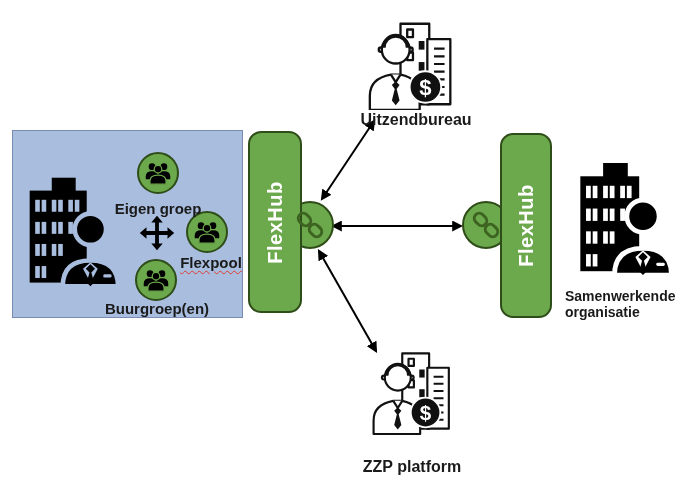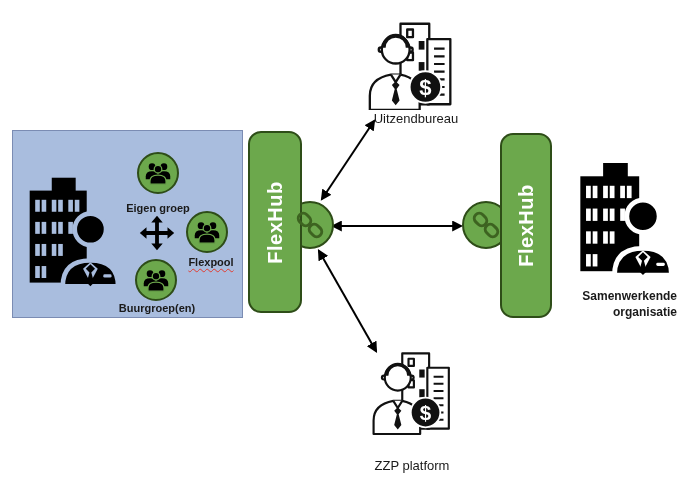--- a/index.html
+++ b/index.html
@@ -19,21 +19,21 @@
   .group-circle{
     width:42px;height:42px;border-radius:50%;
     background:var(--green-fill,#6ca84c);
     border:2px solid var(--green-border,#2e4d18);
     box-sizing:border-box;display:flex;align-items:center;justify-content:center;
     z-index:3;
   }
   .group-circle svg{width:28px;height:28px;}
 
   .diagram-label{
-    font-size:11px;font-weight:bold;white-space:nowrap;
+    font-size:15px;font-weight:bold;white-space:nowrap;
     transform:translateX(-50%);z-index:4;line-height:13px;
   }
   .squiggle{
     text-decoration-line:underline;
     text-decoration-style:wavy;
     text-decoration-color:var(--spellcheck,#e03c31);
     text-decoration-thickness:1px;
     text-underline-offset:2px;
   }
 
@@ -64,23 +64,23 @@
   .front-person{stroke:var(--green-fill,#6ca84c);stroke-width:1.8px;}
   .win{fill:var(--icon-window,#fff);}
   .cutout{fill:var(--icon-ink,#000);stroke:var(--icon-window,#fff);stroke-width:5px;}
   .blue-windows{--icon-window:var(--blue-box-fill,#a9bdde);}
   .ow{fill:#fff;stroke:#111;stroke-width:2.4px;stroke-linejoin:round;}
   .oline{fill:none;stroke:#111;stroke-width:2.4px;stroke-linejoin:round;}
   .dash{stroke:#111;stroke-width:2.2px;}
   .coin{fill:#111;stroke:#fff;stroke-width:2px;}
   .coin-text{fill:#fff;font-family:"Liberation Sans",sans-serif;font-size:23px;font-weight:bold;}
 
-  .node-label{font-size:13px;font-weight:normal;white-space:nowrap;transform:translateX(-50%);z-index:4;}
+  .node-label{font-size:16px;font-weight:bold;white-space:nowrap;transform:translateX(-50%);z-index:4;}
   .partner-label{
-    left:565px;top:288px;width:112px;font-size:12px;font-weight:bold;line-height:16px;z-index:4;text-align:right;
+    left:565px;top:288px;width:112px;font-size:14px;font-weight:bold;line-height:16px;z-index:4;
   }
 
   .overlay{left:0;top:0;width:687px;height:480px;z-index:1;pointer-events:none;}
   .overlay line{stroke:var(--arrow,#000);stroke-width:2px;}
   .overlay .head{fill:var(--arrow,#000);}
 </style>
 </head>
 <body>
 
 <div class="canvas">

